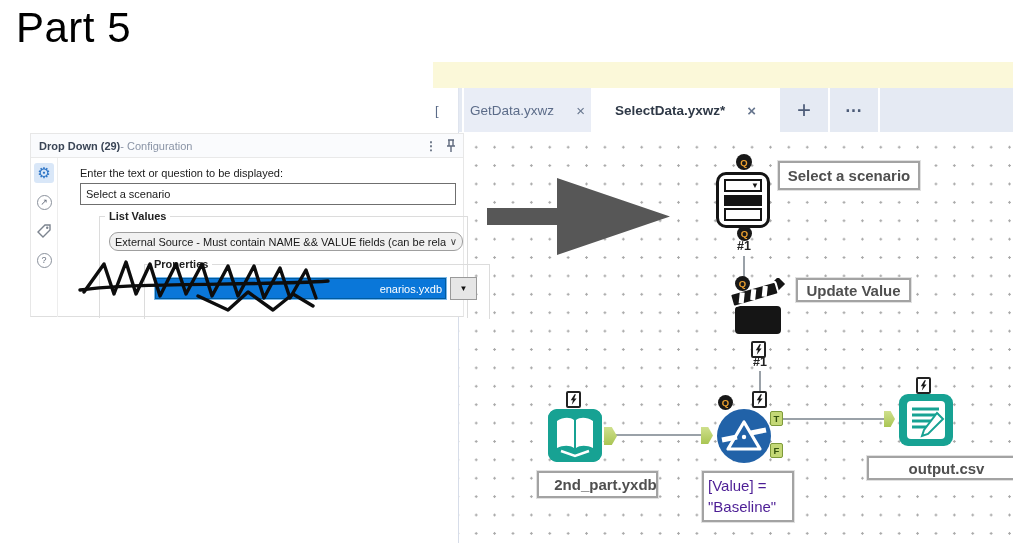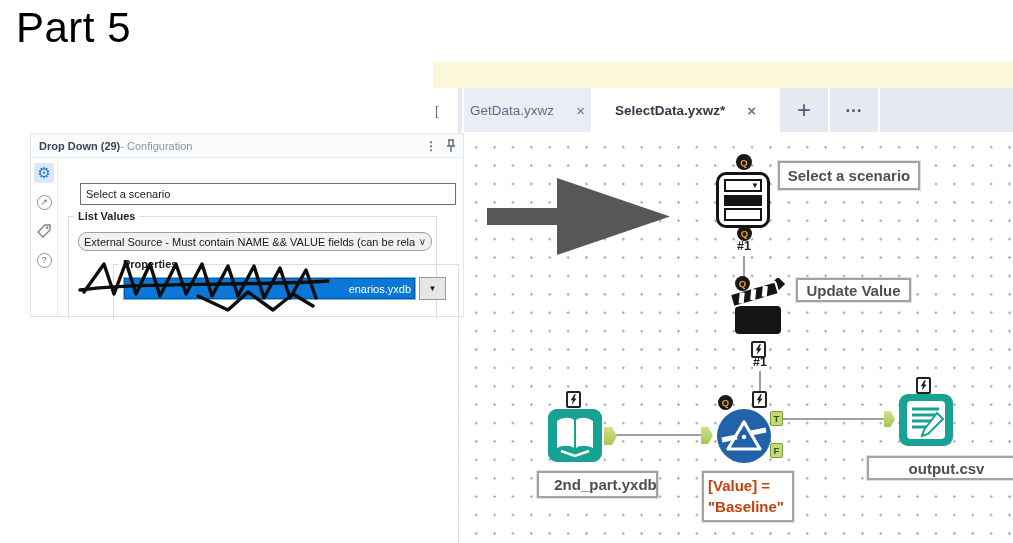--- a/index.html
+++ b/index.html
@@ -28,22 +28,22 @@
   #canvas { left:458px; top:132px; width:555px; height:411px; background:#fff; border-left:1px solid #d7dde9;
             background-image:radial-gradient(circle, #a8a8a8 1px, rgba(0,0,0,0) 1.4px);
             background-size:18.4px 18.4px; background-position:8px 6px; }
 
   
   #big-arrow { left:485px; top:175px; }
 
   
   .ann { background:#fff; border:2px solid #a3a3a3; box-shadow:0 0 0 1px #e1e1e1; color:#4f4f4f;
          font-weight:700; font-size:15px; display:flex; align-items:center; justify-content:center; }
-  .ann2 { background:#fff; border:2px solid #a3a3a3; box-shadow:0 0 0 1px #e1e1e1; color:#c2410c;
-          font-weight:700; font-size:15px; padding:2px 4px; line-height:21px; }
+  .ann2 { background:#fff; border:2px solid #a3a3a3; box-shadow:0 0 0 1px #e1e1e1; color:#4c1d95;
+          font-weight:400; font-size:15px; padding:2px 4px; line-height:21px; }
   .qb { width:15px; height:15px; border-radius:50%; background:#181818; color:#eda12f;
         font-size:9.5px; font-weight:700; display:flex; align-items:center; justify-content:center; z-index:5; }
   .bolt { width:15px; height:17px; background:#fff; border:2px solid #222; border-radius:2px;
           display:flex; align-items:center; justify-content:center; z-index:5; }
   .wire { background:#9aa1a8; z-index:1; }
   .hash { font-size:12.5px; font-weight:700; color:#222; width:24px; text-align:center; }
   .anch-out { background:linear-gradient(#cfe08d,#a9c553); clip-path:polygon(0 0,60% 0,100% 50%,60% 100%,0 100%);
               z-index:4; }
   .anch-tf { width:13px; height:15px; background:#c4d876; border:1px solid #7e9a3a; border-radius:2px;
              color:#35520f; font-size:9.5px; font-weight:700; display:flex; align-items:center; justify-content:center; z-index:4; }
@@ -218,25 +218,26 @@
         <svg width="16" height="16" viewBox="0 0 16 16">
             <path d="M2 9 L9 2 H14 V7 L7 14 Z" fill="none" stroke="#7c848f" stroke-width="1.4"></path>
             <circle cx="11.2" cy="4.8" r="1.2" fill="#7c848f"></circle>
           </svg>
       </span>
       <span class="sideic">
           <span class="circ">?</span>
         </span>
     </div>
 
+    <div class="abs" style="left:49px; top:33px;">Enter the text or question to be displayed:</div>
     <div class="abs win-input" style="left:49px; top:49px; width:376px; height:22px;">
       <span>Select a scenario</span>
     </div>
 
-    <div class="abs grp" style="left:37px; top:82px; width:369px; height:102px;">
+    <div class="abs grp" style="left:68px; top:82px; width:369px; height:102px;">
       <span class="cap">List Values</span>
       <div class="abs win-combo" style="left:9px; top:15px; width:354px; height:19px;border-radius:9px;">
         <span style="white-space:nowrap; overflow:hidden;">External Source - Must contain NAME &amp;&amp; VALUE fields  (can be rela</span>
         <span class="chev">∨</span>
       </div>
       <div class="abs grp" style="left:44px; top:47px; width:346px; height:55px;">
         <span class="cap">Properties</span>
         <div class="abs" style="left:10px; top:13px; width:291px; height:21px; background:#0a77d9; border:1px solid #005a9e; outline:1px solid #7ab8e8; display:flex; align-items:center; justify-content:flex-end; padding:0 3px; color:#fff; overflow:hidden;">
           <span>enarios.yxdb</span>
         </div>

